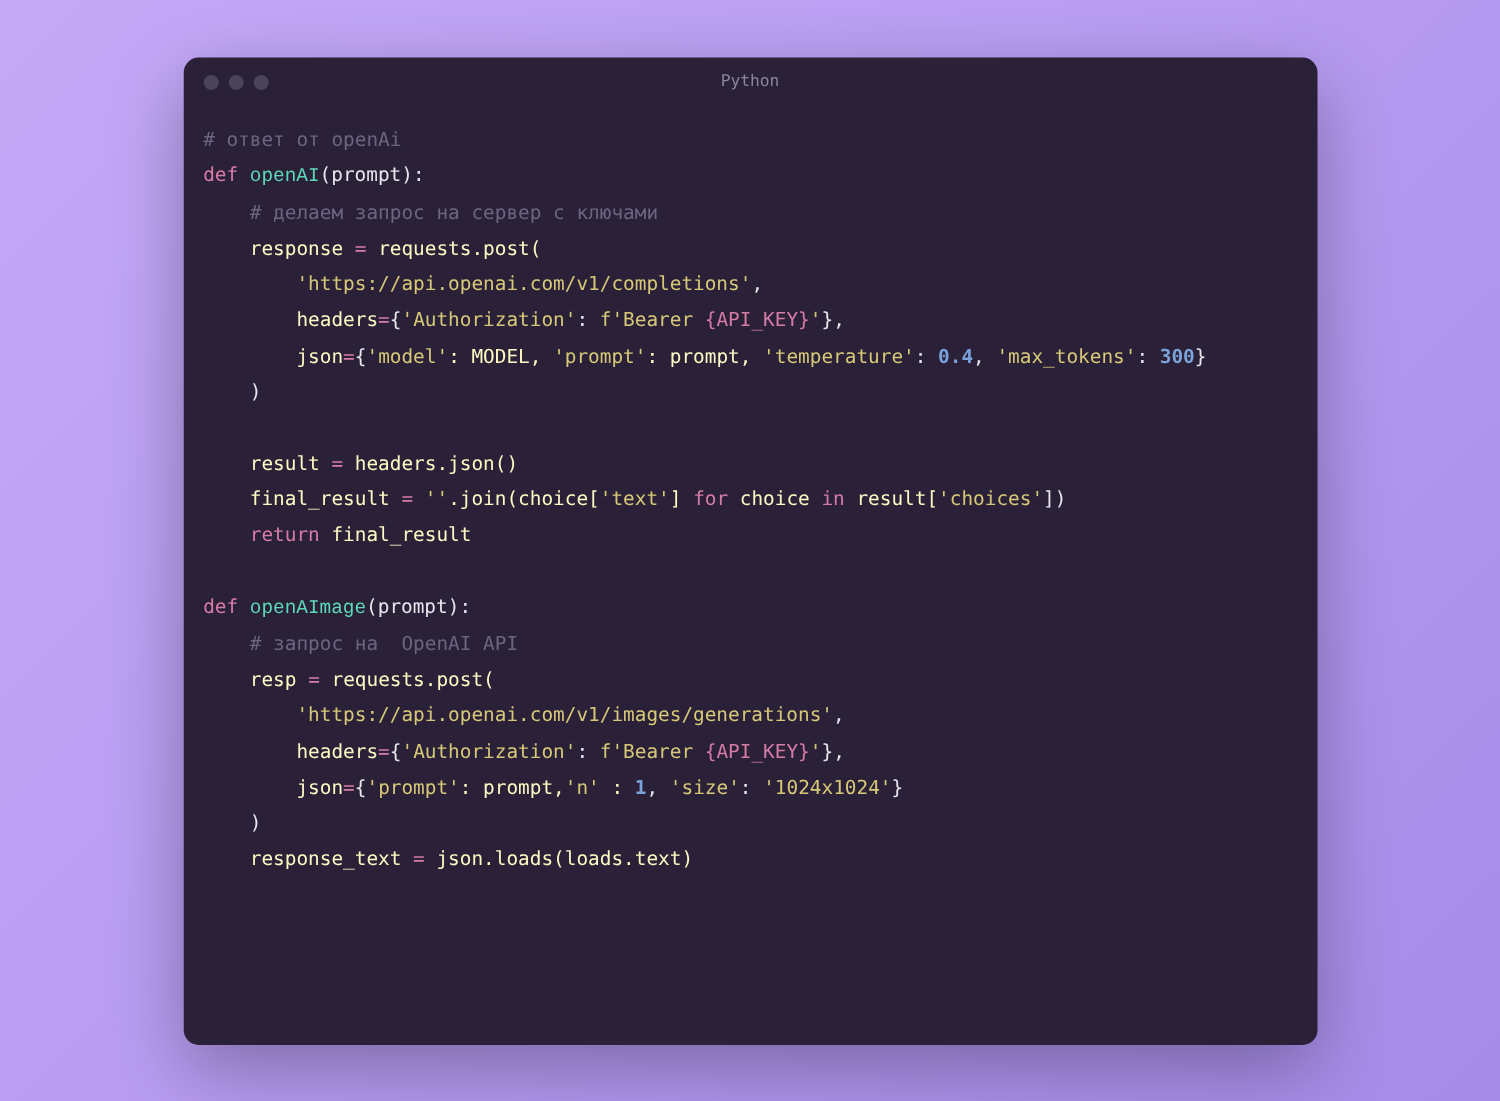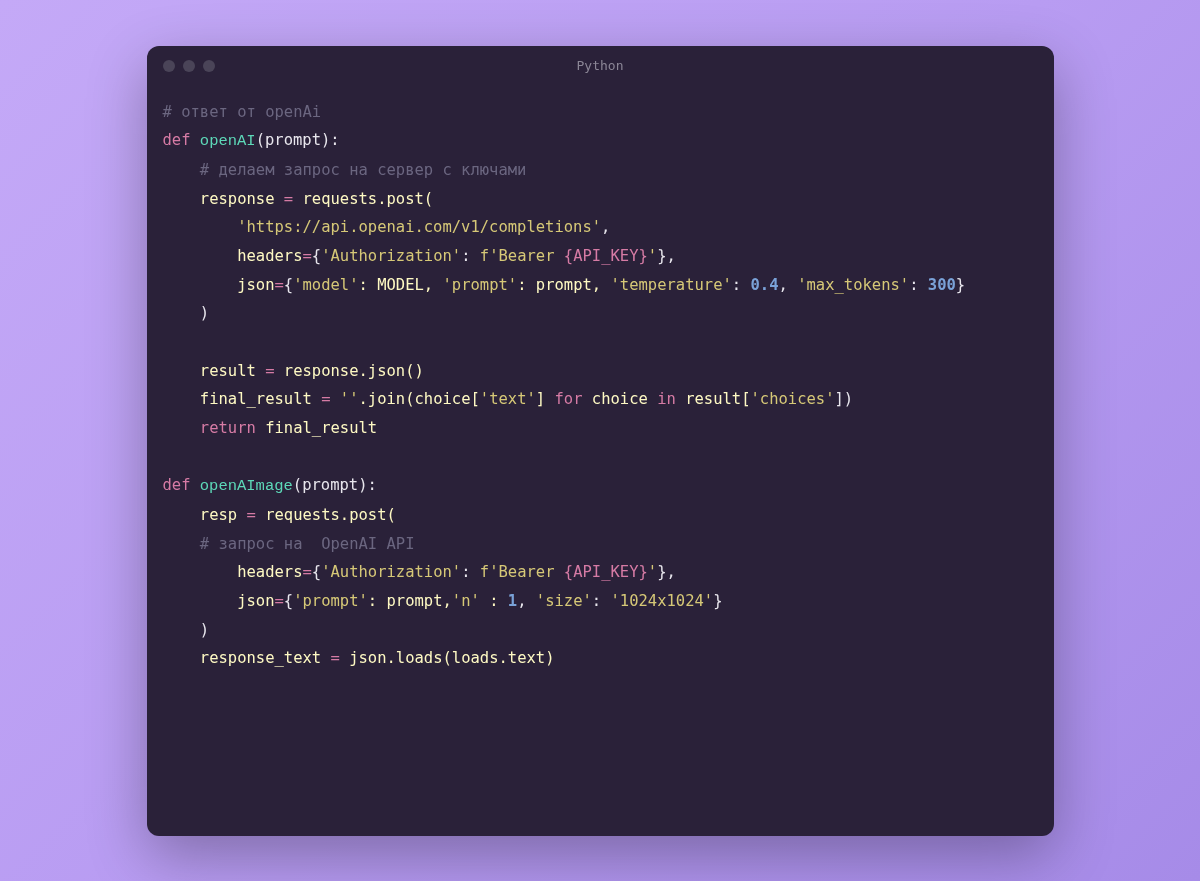--- a/index.html
+++ b/index.html
@@ -81,26 +81,27 @@
   <div class="code-area">
     <div class="line"><span class="comment"># ответ от openAi</span></div>
     <div class="line"><span class="keyword">def</span><span class="punct"> </span><span class="funcname">openAI</span><span class="punct">(</span><span class="param">prompt</span><span class="punct">):</span></div>
     <div class="line"><span class="comment">    # делаем запрос на сервер с ключами</span></div>
     <div class="line"><span class="ident">    response </span><span class="keyword">=</span><span class="ident"> requests.post(</span></div>
     <div class="line"><span class="string">        'https://api.openai.com/v1/completions'</span><span class="punct">,</span></div>
     <div class="line"><span class="ident">        headers</span><span class="keyword">=</span><span class="punct">{</span><span class="string">'Authorization'</span><span class="punct">: </span><span class="string">f'Bearer </span><span class="fstring-expr">{API_KEY}</span><span class="string">'</span><span class="punct">},</span></div>
     <div class="line"><span class="ident">        json</span><span class="keyword">=</span><span class="punct">{</span><span class="string">'model'</span><span class="ident">: MODEL, </span><span class="string">'prompt'</span><span class="ident">: prompt, </span><span class="string">'temperature'</span><span class="punct">: </span><span class="number">0.4</span><span class="punct">, </span><span class="string">'max_tokens'</span><span class="punct">: </span><span class="number">300</span><span class="punct">}</span></div>
     <div class="line"><span class="punct">    )</span></div>
     <div class="line"><span></span>&nbsp;</div>
-    <div class="line"><span class="ident">    result </span><span class="keyword">=</span><span class="ident"> response.json()</span></div>
+    <div class="line"><span class="ident">    result </span><span class="keyword">=</span><span class="ident"> headers.json()</span></div>
     <div class="line"><span class="ident">    final_result </span><span class="keyword">=</span><span class="ident"> </span><span class="string">''</span><span class="ident">.join(choice[</span><span class="string">'text'</span><span class="ident">] </span><span class="keyword">for</span><span class="ident"> choice </span><span class="keyword">in</span><span class="ident"> result[</span><span class="string">'choices'</span><span class="punct">])</span></div>
     <div class="line"><span class="keyword">    return</span><span class="ident"> final_result</span></div>
     <div class="line"><span></span>&nbsp;</div>
     <div class="line"><span class="keyword">def</span><span class="funcname"> openAImage</span><span class="punct">(</span><span class="param">prompt</span><span class="punct">):</span></div>
+    <div class="line"><span class="comment">    # запрос на  OpenAI API</span></div>
     <div class="line"><span class="ident">    resp </span><span class="keyword">=</span><span class="ident"> requests.post(</span></div>
-    <div class="line"><span class="comment">    # запрос на  OpenAI API</span></div>
+    <div class="line"><span class="string">        'https://api.openai.com/v1/images/generations'</span><span class="punct">,</span></div>
     <div class="line"><span class="ident">        headers</span><span class="keyword">=</span><span class="punct">{</span><span class="string">'Authorization'</span><span class="punct">: </span><span class="string">f'Bearer </span><span class="fstring-expr">{API_KEY}</span><span class="string">'</span><span class="punct">},</span></div>
     <div class="line"><span class="ident">        json</span><span class="keyword">=</span><span class="punct">{</span><span class="string">'prompt'</span><span class="ident">: prompt,</span><span class="string">'n'</span><span class="ident"> : </span><span class="number">1</span><span class="punct">, </span><span class="string">'size'</span><span class="punct">: </span><span class="string">'1024x1024'</span><span class="punct">}</span></div>
     <div class="line"><span class="punct">    )</span></div>
     <div class="line"><span class="ident">    response_text </span><span class="keyword">=</span><span class="ident"> json.loads(loads.text)</span></div>
     <div class="line"><span></span>&nbsp;</div>
   </div>
 </div>
 
 </body></html>

